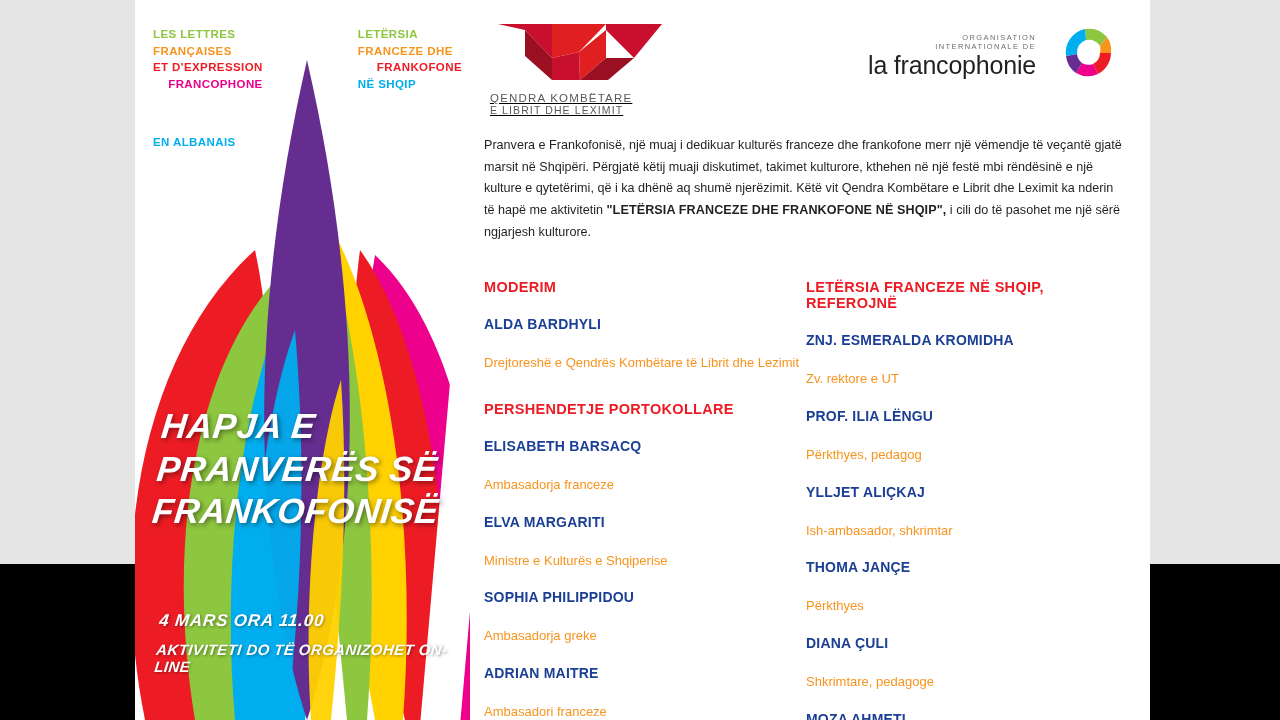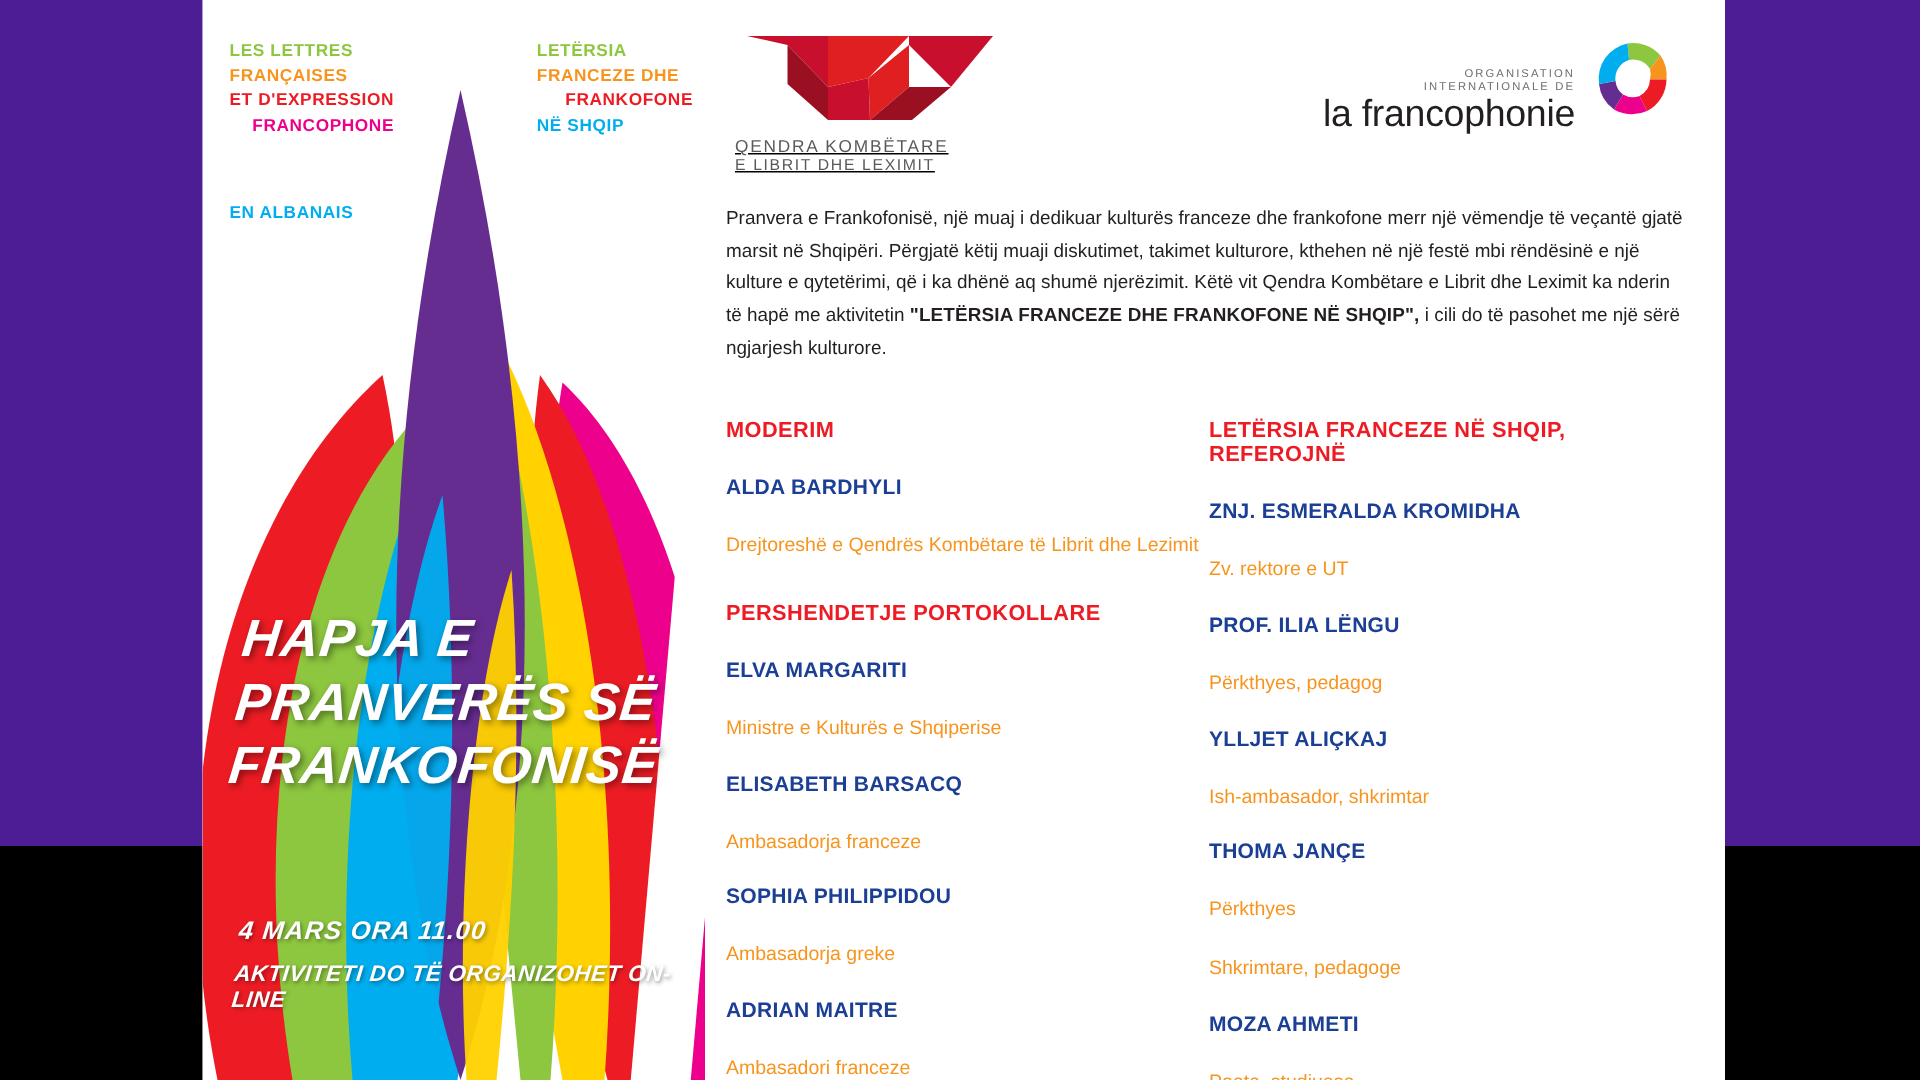--- a/index.html
+++ b/index.html
@@ -10,21 +10,21 @@
   body {
     width: 1280px;
     height: 720px;
     overflow: hidden;
     font-family: "Liberation Sans", sans-serif;
   }
   .stage {
     position: relative;
     width: 1280px;
     height: 564px;
-    background: #4c1d95;
+    background: #e5e5e5;
   }
   
   .poster {
     position: absolute;
     left: 135px;
     top: 0;
     width: 345px;
     height: 720px;
     background: #ffffff;
     overflow: hidden;
@@ -137,22 +137,22 @@
   .logo-kkll .nm2 {
     font-size: 10.5px;
     letter-spacing: 1.1px;
     color: #58595b;
   }
   .logo-oif {
     position: absolute;
     right: 30px;
     top: 22px;
     display: flex;
-    align-items: flex-end;
-    gap: 8px;
+    align-items: center;
+    gap: 22px;
   }
   .oif-text { text-align: right; }
   .oif-text .t1 {
     font-size: 7.5px;
     letter-spacing: 1.4px;
     color: #6d6e71;
     text-transform: uppercase;
   }
   .oif-text .t2 {
     font-size: 7.5px;
@@ -322,28 +322,28 @@
         <div class="col-head">MODERIM</div>
 
         <div class="entry">
           <div class="name">ALDA BARDHYLI</div>
           <div class="role">Drejtoreshë e Qendrës Kombëtare të Librit dhe Lezimit</div>
         </div>
 
         <div class="col-head spaced">PERSHENDETJE PORTOKOLLARE</div>
 
         <div class="entry">
+          <div class="name">ELISABETH BARSACQ</div>
+          <div class="role">Ambasadorja franceze</div>
+        </div>
+        <div class="entry">
           <div class="name">ELVA MARGARITI</div>
           <div class="role">Ministre e Kulturës e Shqiperise</div>
         </div>
         <div class="entry">
-          <div class="name">ELISABETH BARSACQ</div>
-          <div class="role">Ambasadorja franceze</div>
-        </div>
-        <div class="entry">
           <div class="name">SOPHIA PHILIPPIDOU</div>
           <div class="role">Ambasadorja greke</div>
         </div>
         <div class="entry">
           <div class="name">ADRIAN MAITRE</div>
           <div class="role">Ambasadori franceze</div>
         </div>
       </div>
 
       <div class="col">
@@ -359,20 +359,21 @@
         </div>
         <div class="entry">
           <div class="name">YLLJET ALIÇKAJ</div>
           <div class="role">Ish-ambasador, shkrimtar</div>
         </div>
         <div class="entry">
           <div class="name">THOMA JANÇE</div>
           <div class="role">Përkthyes</div>
         </div>
         <div class="entry">
+          <div class="name">DIANA ÇULI</div>
           <div class="role">Shkrimtare, pedagoge</div>
         </div>
         <div class="entry">
           <div class="name">MOZA AHMETI</div>
           <div class="role">Poete, studiuese</div>
         </div>
       </div>
 
     </div>
   </div>

